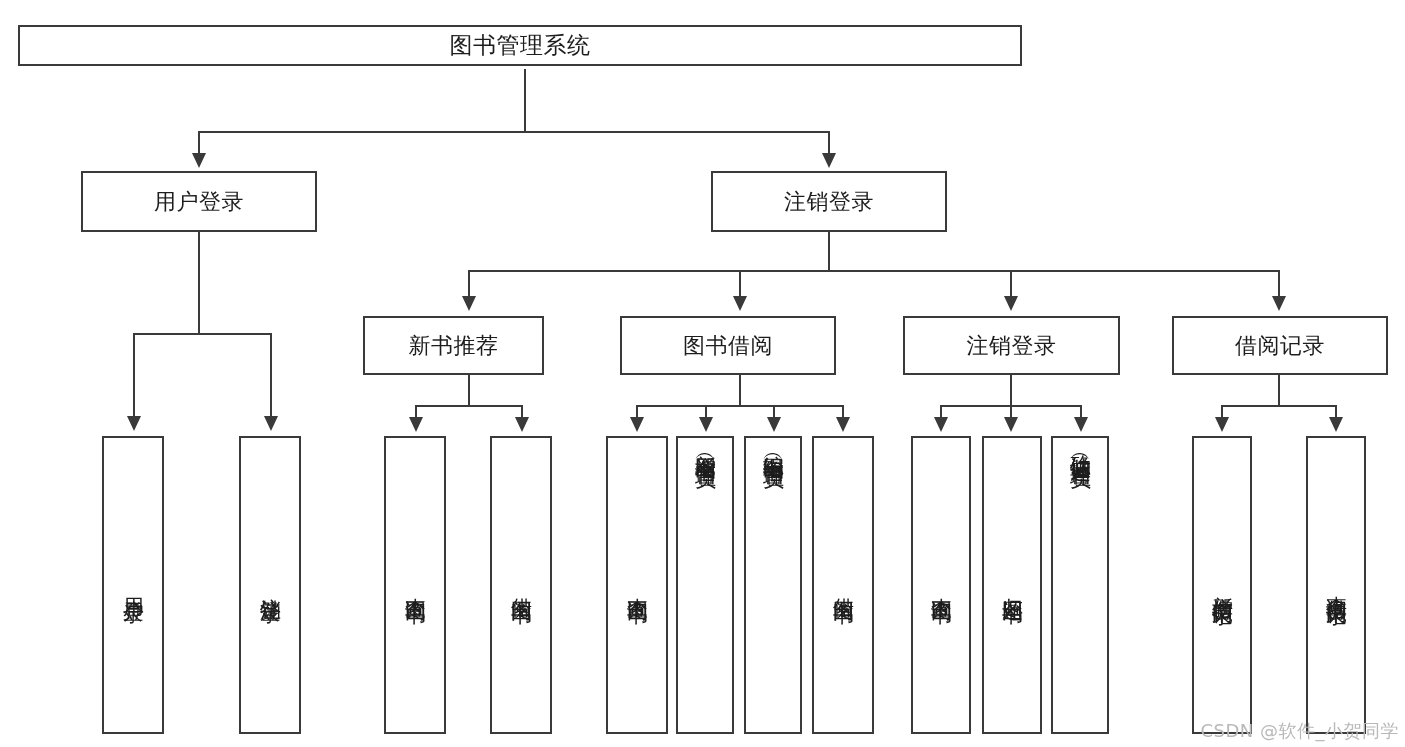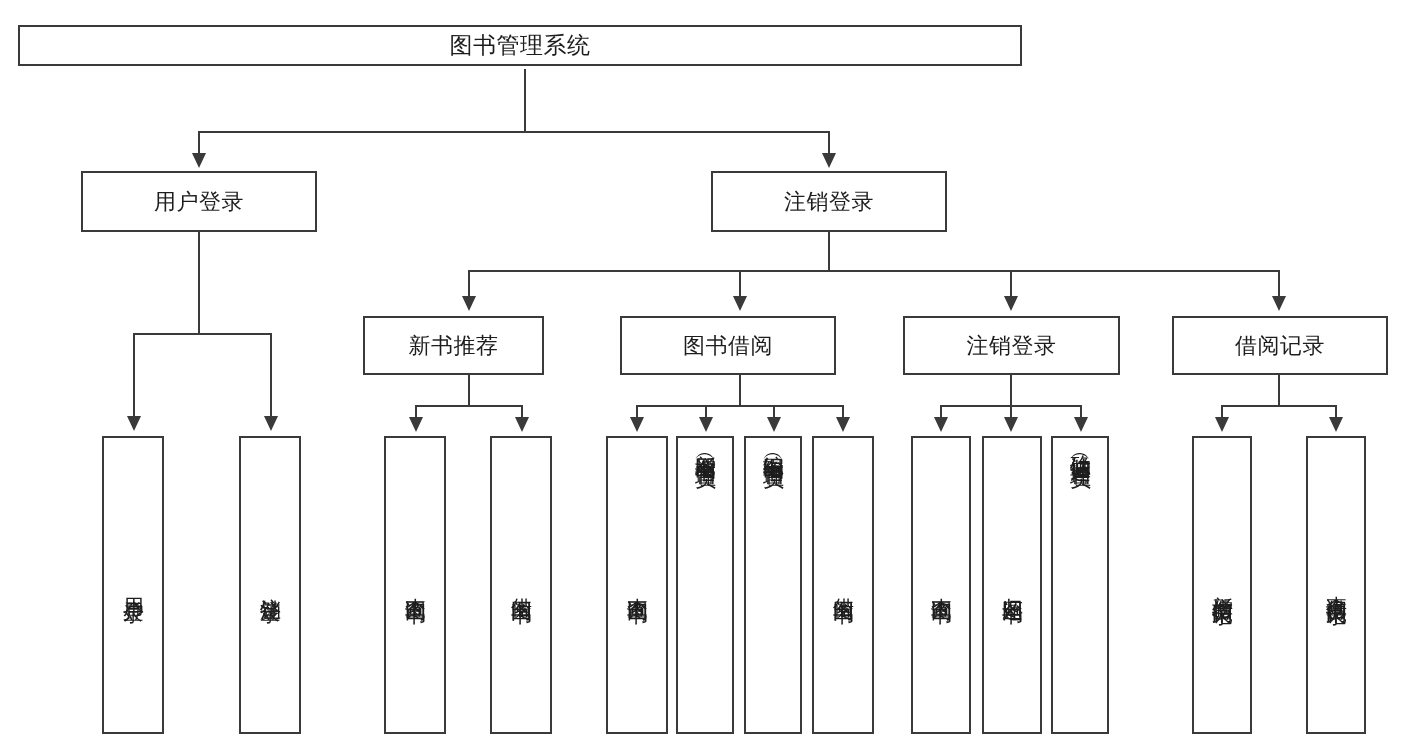--- a/index.html
+++ b/index.html
@@ -223,14 +223,15 @@
     <span class="label">确认归还（管理员）</span>
   </div>
 
   <div class="node vert midalign" style="left:1192px; top:436px; width:60px; height:298px;">
     <span class="label">新增借阅记录</span>
   </div>
   <div class="node vert midalign" style="left:1306px; top:436px; width:60px; height:298px;">
     <span class="label">查询借阅记录</span>
   </div>
 
+  <div id="watermark">CSDN @软件_小贺同学</div>
 
 </div>
 
 </body></html>

